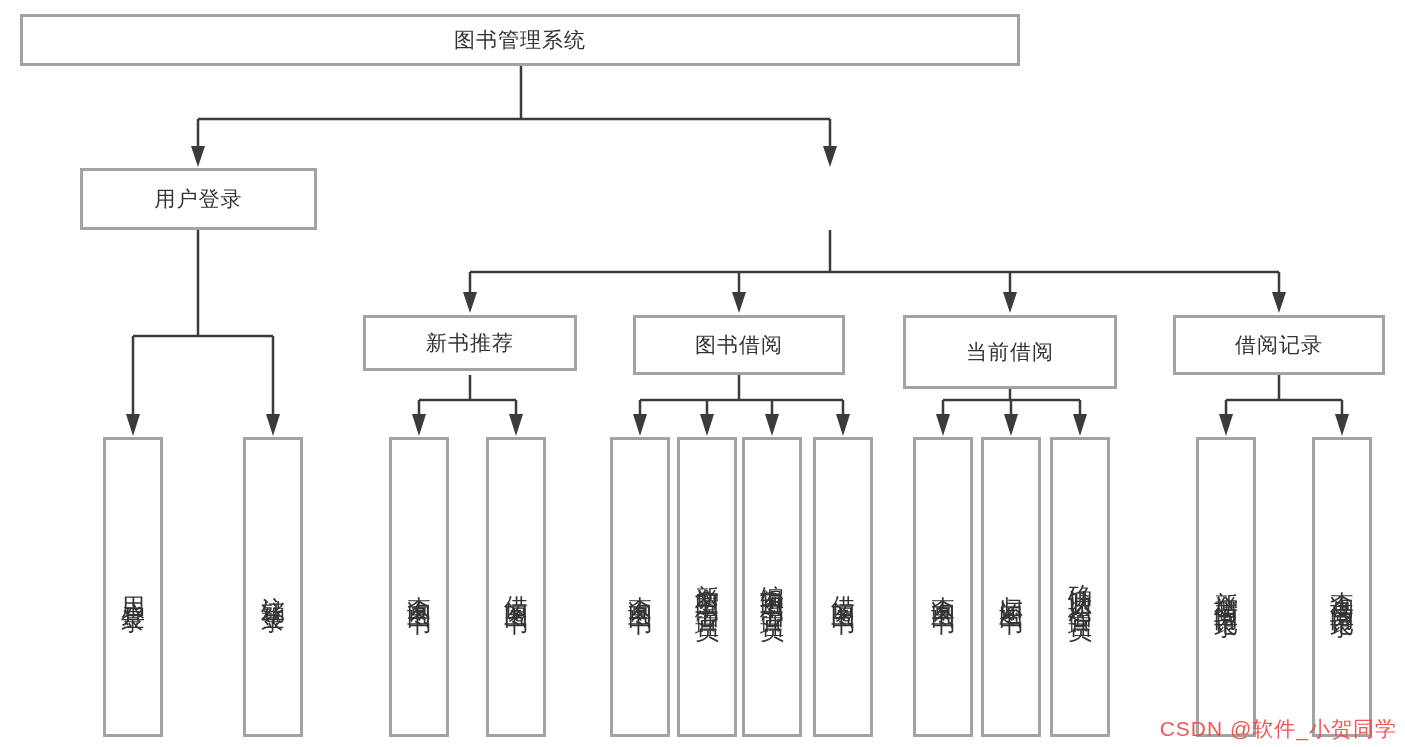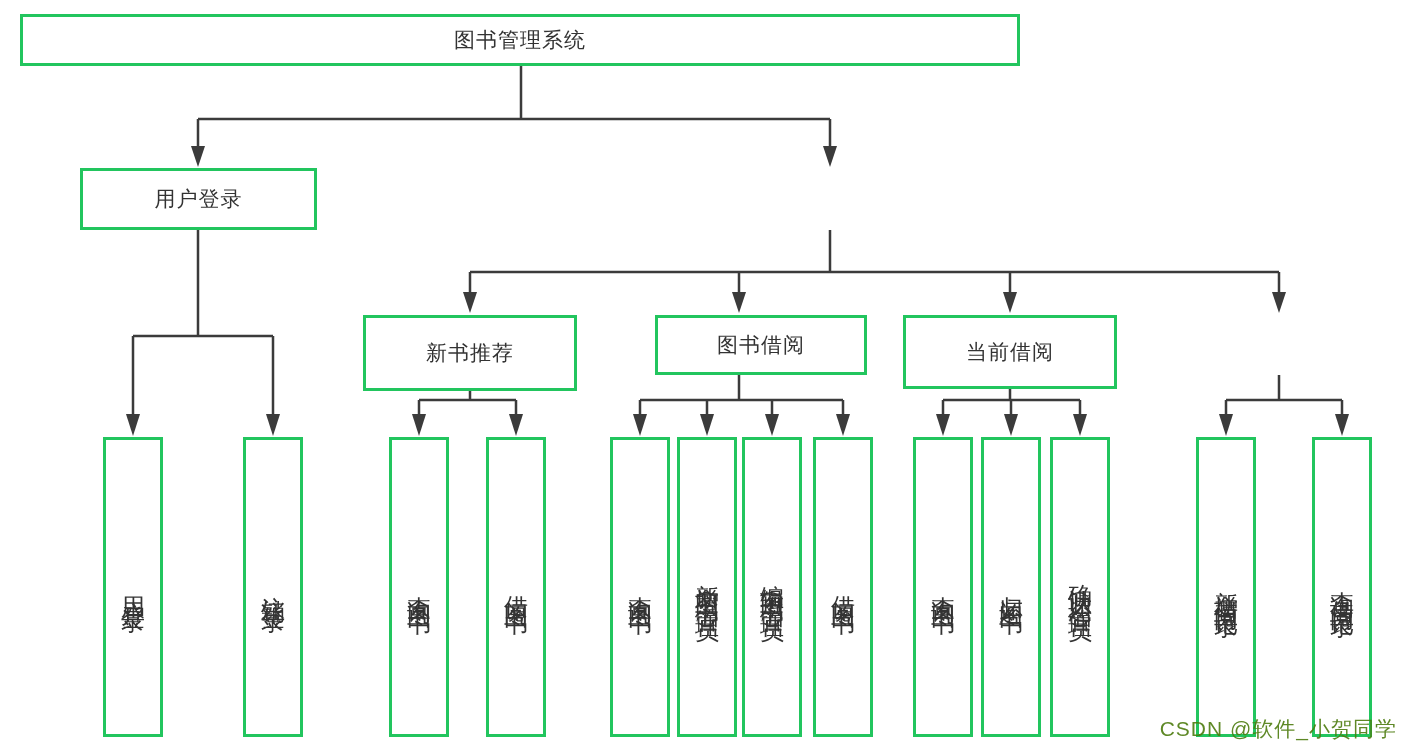--- a/index.html
+++ b/index.html
@@ -19,21 +19,21 @@
     position: absolute;
     left: 0;
     top: 0;
     width: 1405px;
     height: 747px;
     pointer-events: none;
   }
   .node {
     position: absolute;
     box-sizing: border-box;
-    border: 3px solid #22c55e;
+    border: 3px solid #a3a3a3;
     background: #ffffff;
     color: #333333;
     display: flex;
     align-items: center;
     justify-content: center;
     text-align: center;
   }
   .node.h-label {
     font-size: 21px;
     letter-spacing: 1px;
@@ -50,21 +50,21 @@
     letter-spacing: 5px;
     color: #333333;
     line-height: 1;
     white-space: nowrap;
   }
   .watermark {
     position: absolute;
     right: 8px;
     bottom: 4px;
     font-size: 21px;
-    color: #4d7c0f;
+    color: #ef4444;
     opacity: 0.9;
     z-index: 10;
     letter-spacing: 1px;
   }
 </style>
 </head>
 <body>
 
 <div class="canvas">
 
@@ -108,23 +108,24 @@
       <polygon points="1073,414 1087,414 1080,436"></polygon>
       <polygon points="1219,414 1233,414 1226,436"></polygon>
       <polygon points="1335,414 1349,414 1342,436"></polygon>
     </g>
   </svg>
 
   <div class="node h-label" style="left:20px; top:14px; width:1000px; height:52px;">图书管理系统</div>
 
   <div class="node h-label" style="left:80px; top:168px; width:237px; height:62px;">用户登录</div>
 
-  <div class="node h-label" style="left:363px; top:315px; width:214px; height:76px;">新书推荐</div>
-  <div class="node h-label" style="left:633px; top:315px; width:212px; height:60px;margin-left:22px;">图书借阅</div>
+  <div class="node h-label" style="left:363px; top:315px; width:214px; height:56px;">新书推荐</div>
+  <div class="node h-label" style="left:633px; top:315px; width:212px; height:60px;">图书借阅</div>
   <div class="node h-label" style="left:903px; top:315px; width:214px; height:74px;">当前借阅</div>
+  <div class="node h-label" style="left:1173px; top:315px; width:212px; height:60px;">借阅记录</div>
 
   <div class="node leaf" style="left:103px;">
     <span class="vtext">用户登录</span>
   </div>
   <div class="node leaf" style="left:243px;">
     <span class="vtext">注销登录</span>
   </div>
 
   <div class="node leaf" style="left:389px;">
     <span class="vtext">查询图书</span>

